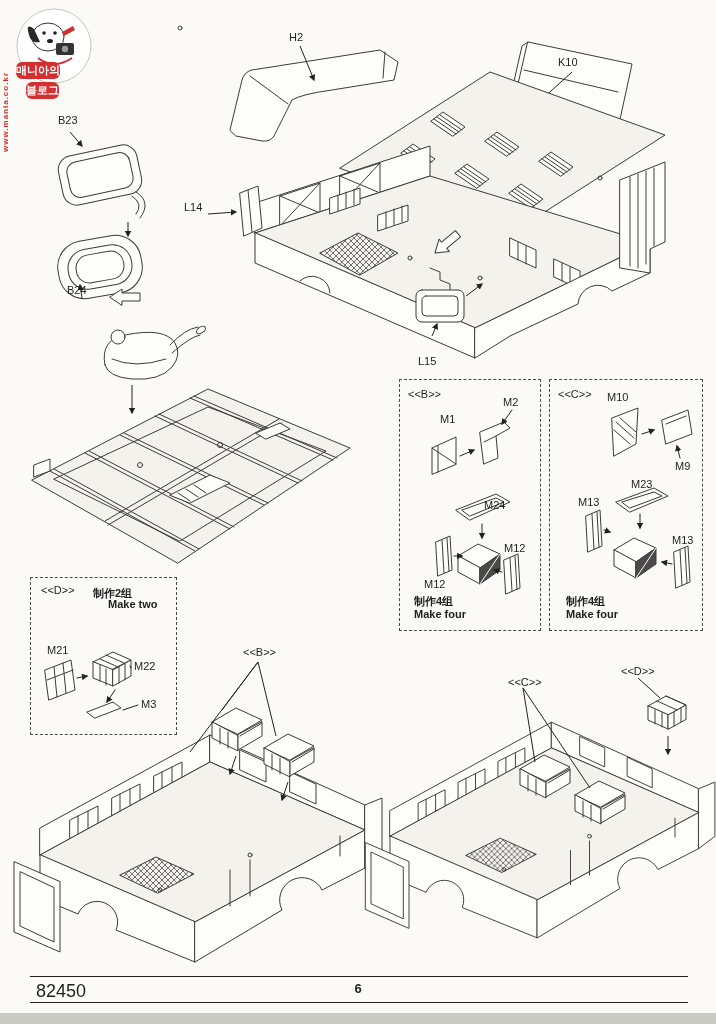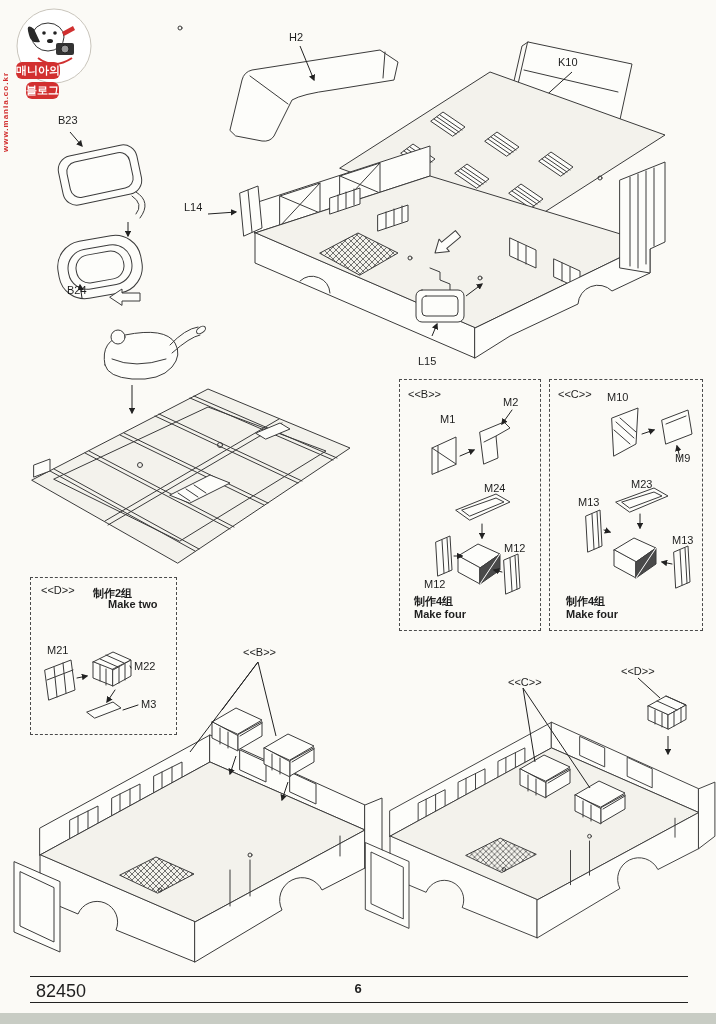--- a/index.html
+++ b/index.html
@@ -211,21 +211,21 @@
       <path d="M42,160 L44,193 M47,158 L49,191"></path>
       <path class="ld" d="M54,176 L62,176" marker-end="url(#ahD)"></path>
       <path class="wh" d="M104,180 L118,174 L120,208 L106,214 Z"></path>
       <path d="M110,178 L112,211 M115,176 L117,209"></path>
       <path class="ld" d="M102,192 L94,190" marker-end="url(#ahD)"></path>
     </g>
   </svg>
   <div class="lbl" style="left:8px;top:8px">&lt;&lt;B&gt;&gt;</div>
   <div class="lbl" style="left:103px;top:16px">M2</div>
   <div class="lbl" style="left:40px;top:33px">M1</div>
-  <div class="lbl" style="left:84px;top:102px">M24</div>
+  <div class="lbl" style="left:84px;top:119px">M24</div>
   <div class="lbl" style="left:24px;top:198px">M12</div>
   <div class="lbl" style="left:104px;top:162px">M12</div>
   <div class="cap" style="left:14px;top:214px">制作4组</div>
   <div class="cap" style="left:14px;top:228px">Make four</div>
 </div>
 
 <div class="dashbox" style="left:549px;top:379px;width:154px;height:252px">
   <svg class="draw" style="left:0;top:0;width:154px;height:252px" viewBox="0 0 154 252">
     <defs>
         <marker id="ahE" viewBox="0 0 10 10" refX="8" refY="5" markerWidth="6.5" markerHeight="6.5" orient="auto-start-reverse">
@@ -249,21 +249,21 @@
       <path class="wh" d="M36,136 L50,130 L52,166 L38,172 Z"></path>
       <path d="M42,134 L44,169 M47,132 L49,167"></path>
       <path class="ld" d="M54,150 L60,152" marker-end="url(#ahE)"></path>
       <path class="wh" d="M124,172 L138,166 L140,202 L126,208 Z"></path>
       <path d="M130,170 L132,205 M135,168 L137,203"></path>
       <path class="ld" d="M122,184 L112,182" marker-end="url(#ahE)"></path>
     </g>
   </svg>
   <div class="lbl" style="left:8px;top:8px">&lt;&lt;C&gt;&gt;</div>
   <div class="lbl" style="left:57px;top:11px">M10</div>
-  <div class="lbl" style="left:125px;top:72px">M9</div>
+  <div class="lbl" style="left:125px;top:80px">M9</div>
   <div class="lbl" style="left:81px;top:98px">M23</div>
   <div class="lbl" style="left:28px;top:116px">M13</div>
   <div class="lbl" style="left:122px;top:154px">M13</div>
   <div class="cap" style="left:16px;top:214px">制作4组</div>
   <div class="cap" style="left:16px;top:228px">Make four</div>
 </div>
 
 <div class="dashbox" style="left:30px;top:577px;width:147px;height:158px">
   <svg class="draw" style="left:0;top:0;width:147px;height:158px" viewBox="0 0 147 158">
     <defs>

